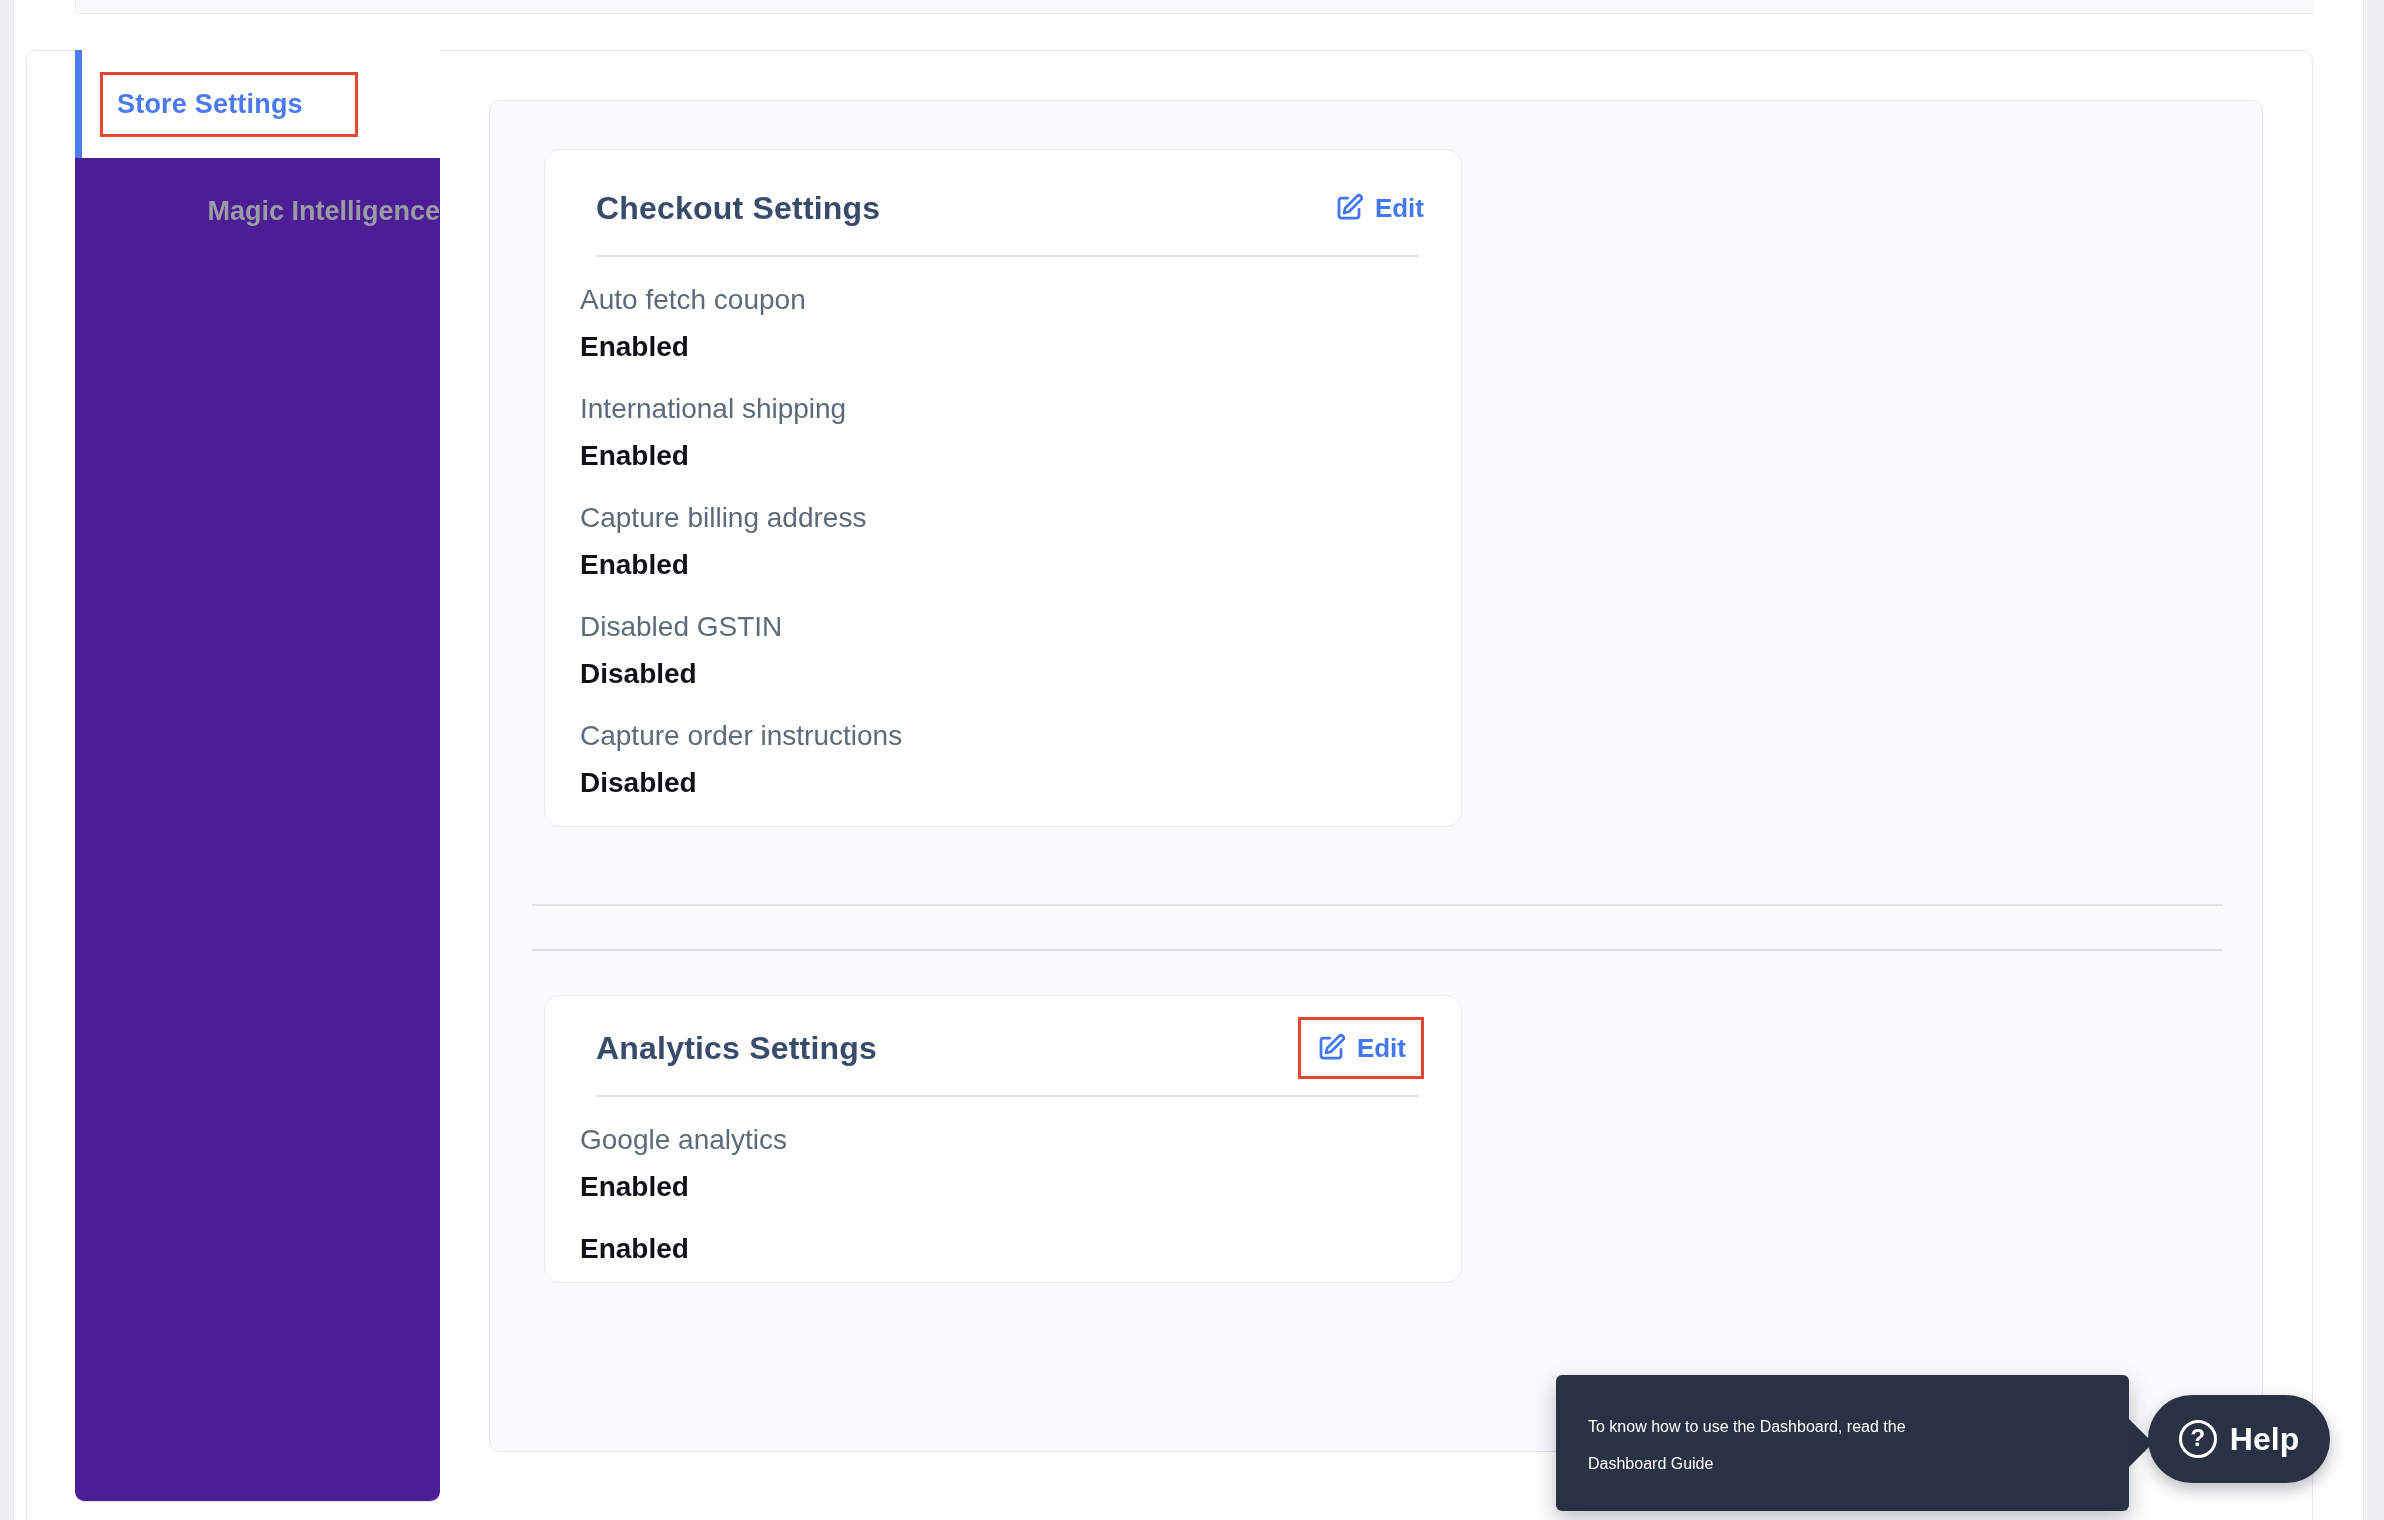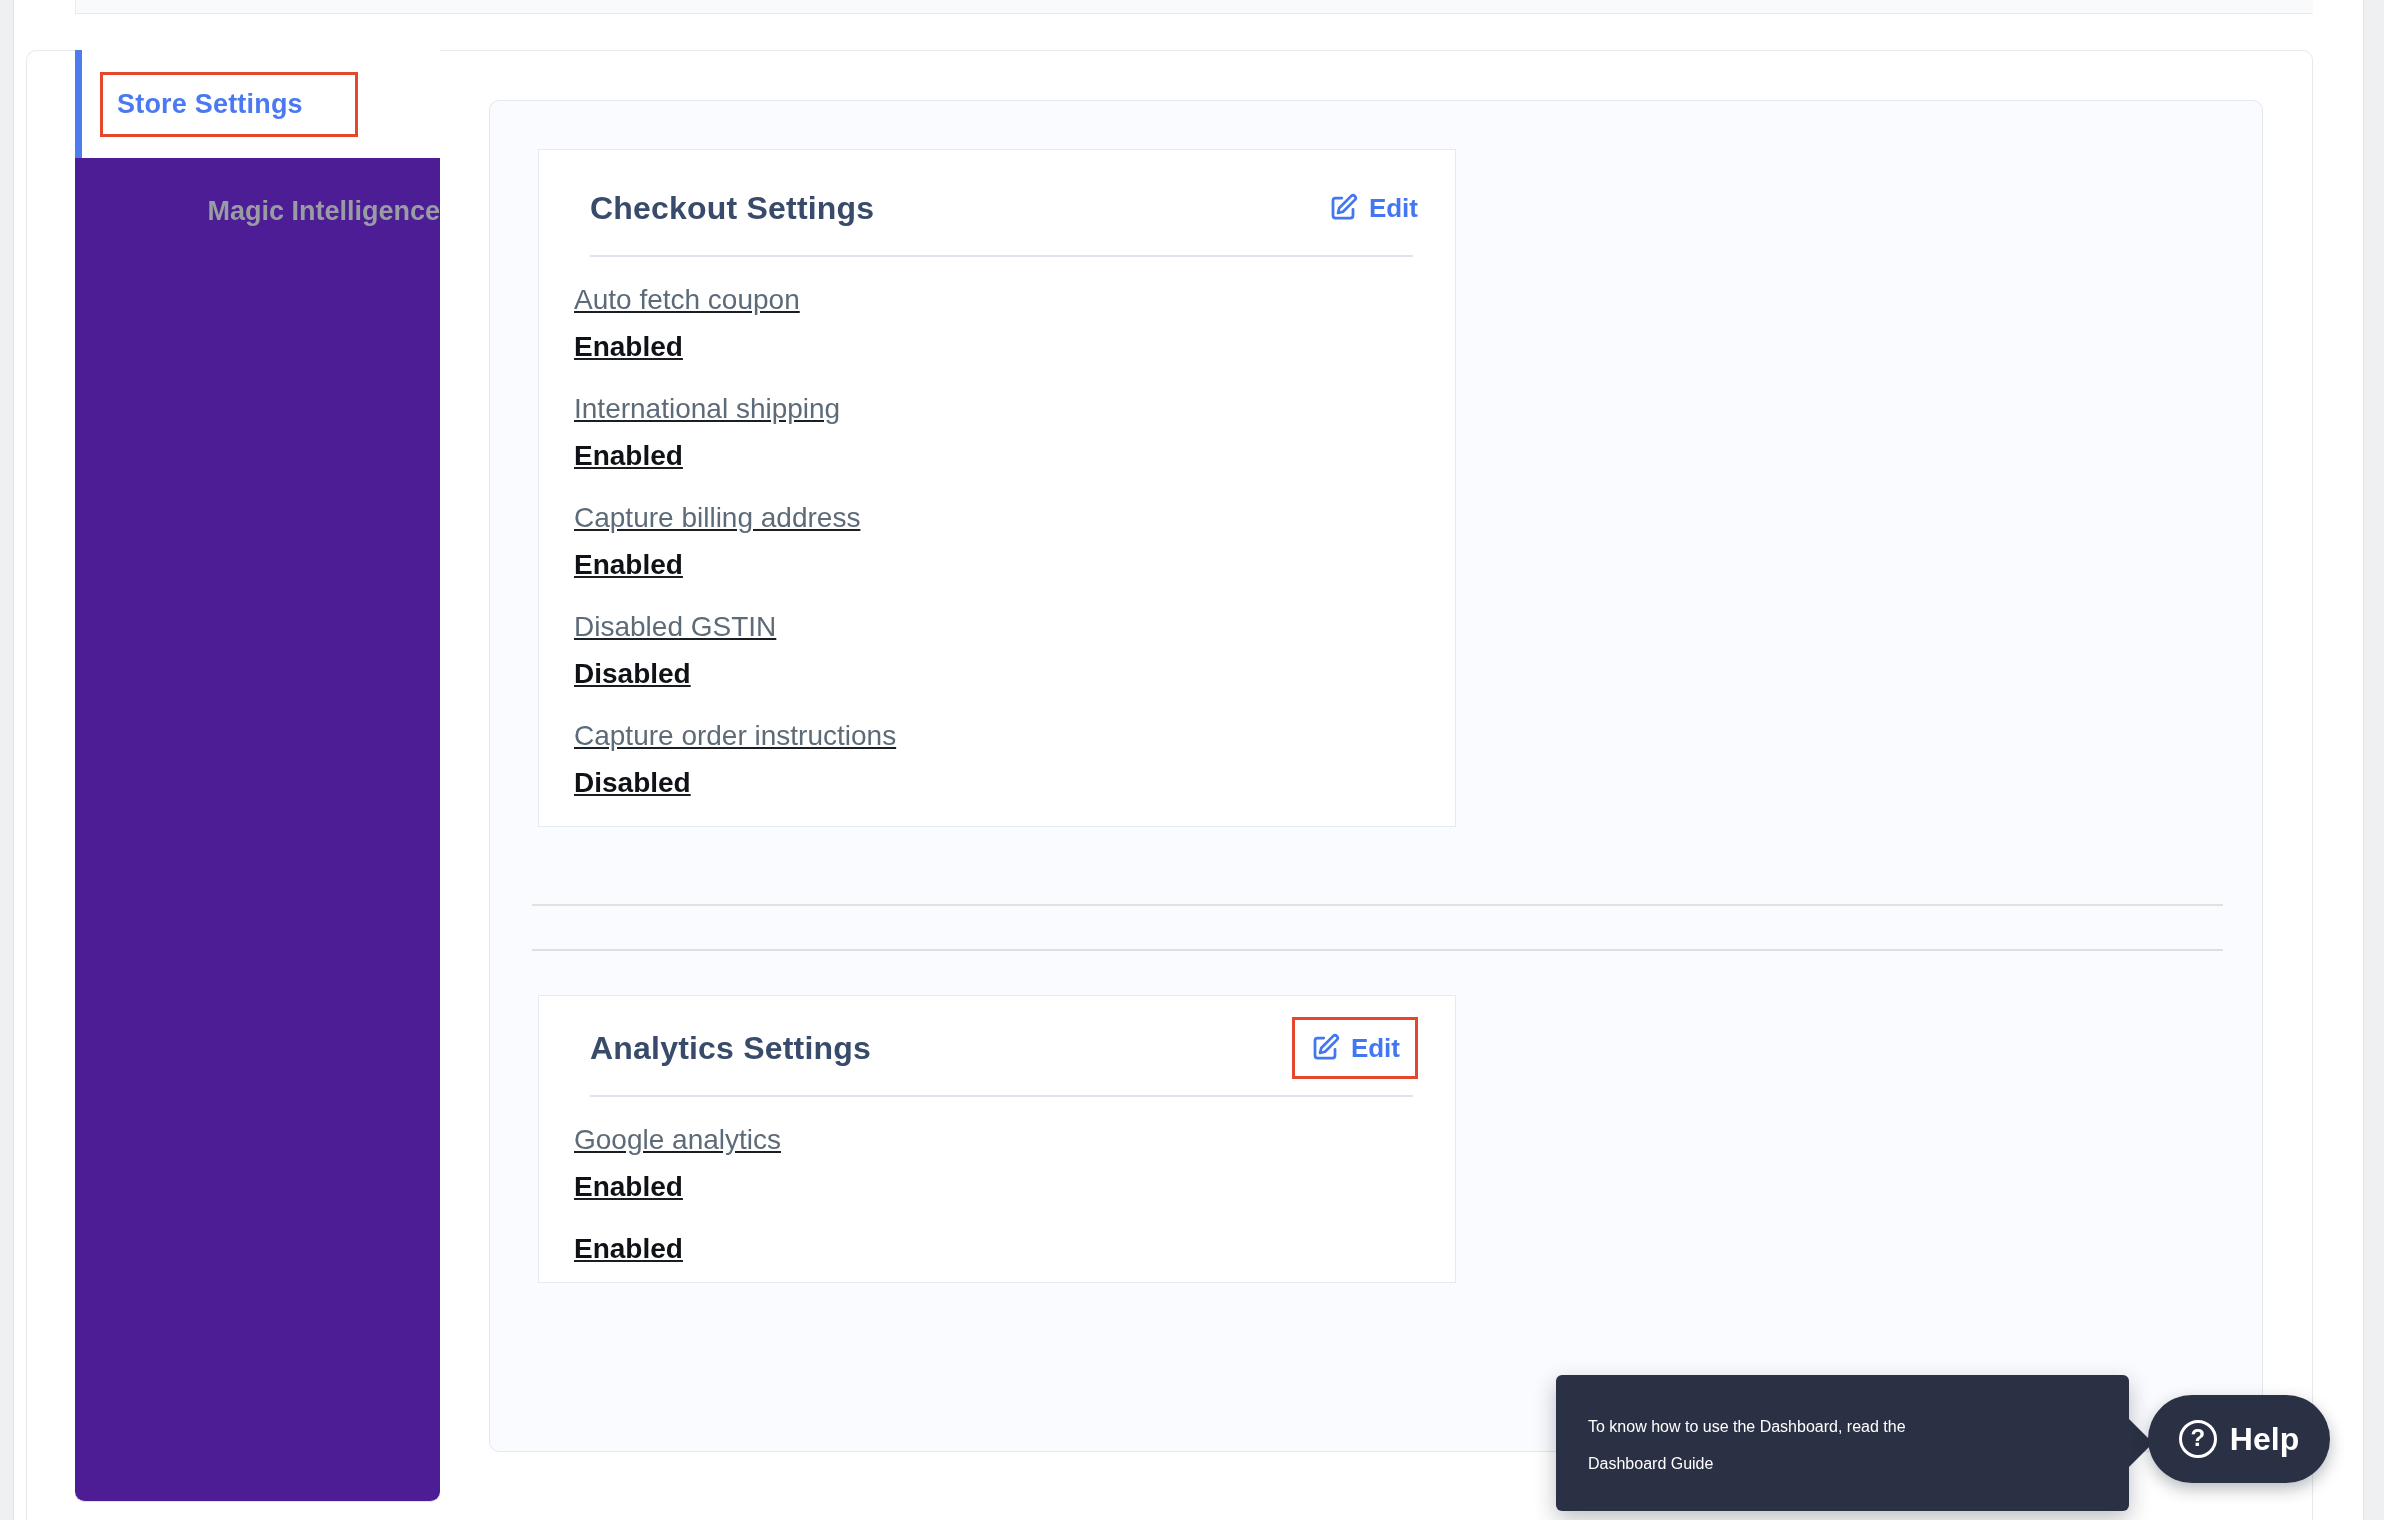--- a/index.html
+++ b/index.html
@@ -49,22 +49,22 @@
   }
   .tab-inactive {
     padding: 38px 0 0 33px; font-size: 27px; font-weight: 600; color: #999da3; cursor: pointer;
   }
   
   .inner-panel {
     position: absolute; left: 489px; top: 100px; width: 1774px; height: 1352px;
     background: #fafbfe; border: 1px solid #e2e7f0; border-radius: 10px;
   }
   .card {
-    position: absolute; left: 48px; width: 918px;
-    background: #ffffff; border: 1px solid #e6ebf3; border-radius: 0;
+    position: absolute; left: 54px; width: 918px;
+    background: #ffffff; border: 1px solid #e6ebf3; border-radius: 16px;
   }
   .card-checkout { top: 48px; padding-bottom: 26px; }
   .card-analytics { top: 894px; padding-bottom: 16px; }
   .card-header {
     display: flex; justify-content: space-between; align-items: center;
     padding: 0 37px 0 51px;
   }
   .card-checkout .card-header { margin-top: 36px; }
   .card-analytics .card-header { margin-top: 21px; }
   .card-title {
@@ -74,21 +74,21 @@
     display: inline-flex; align-items: center; gap: 11px;
     color: #4377f2; font-size: 26px; font-weight: 600; cursor: pointer;
     background: none; border: none; font-family: inherit; line-height: 34px;
   }
   .edit-btn svg { display: block; }
   .annotation-box-edit {
     border: 3px solid #e5472d; padding: 11px 15px; display: inline-flex; align-items: center;
   }
   .card-divider-checkout { border: none; border-top: 2px solid #dfe4ec; margin: 25px 42px 0 51px; }
   .card-divider-analytics { border: none; border-top: 2px solid #dfe4ec; margin: 16px 42px 0 51px; }
-  .card-items { margin: 26px 40px 0 35px; text-decoration: underline; }
+  .card-items { margin: 26px 40px 0 35px; }
   .setting-item + .setting-item { margin-top: 28px; }
   .setting-label { font-size: 28px; color: #5d6b79; line-height: 34px; }
   .setting-value { font-size: 28px; font-weight: bold; color: #0f1216; line-height: 34px; margin-top: 13px; }
   .hr-rule { position: absolute; left: 42px; width: 1691px; border: none; }
   .hr-rule-1 { top: 803px; border-top: 2px solid #e2e1dd; }
   .hr-rule-2 { top: 848px; border-top: 2px solid #dcdee2; }
   
   .help-tooltip {
     position: absolute; left: 1556px; top: 1375px; width: 573px; height: 136px;
     background: #2b3144; border-radius: 6px; color: #ffffff;

